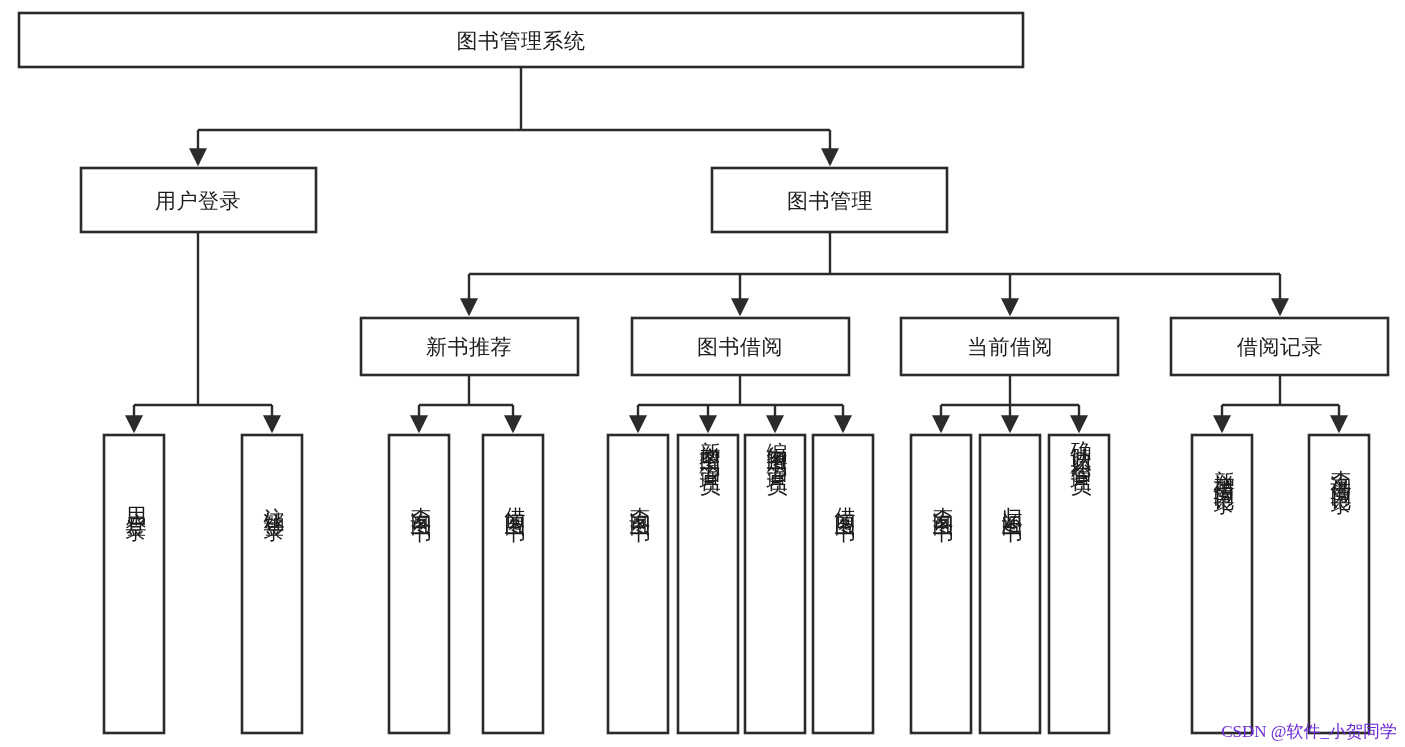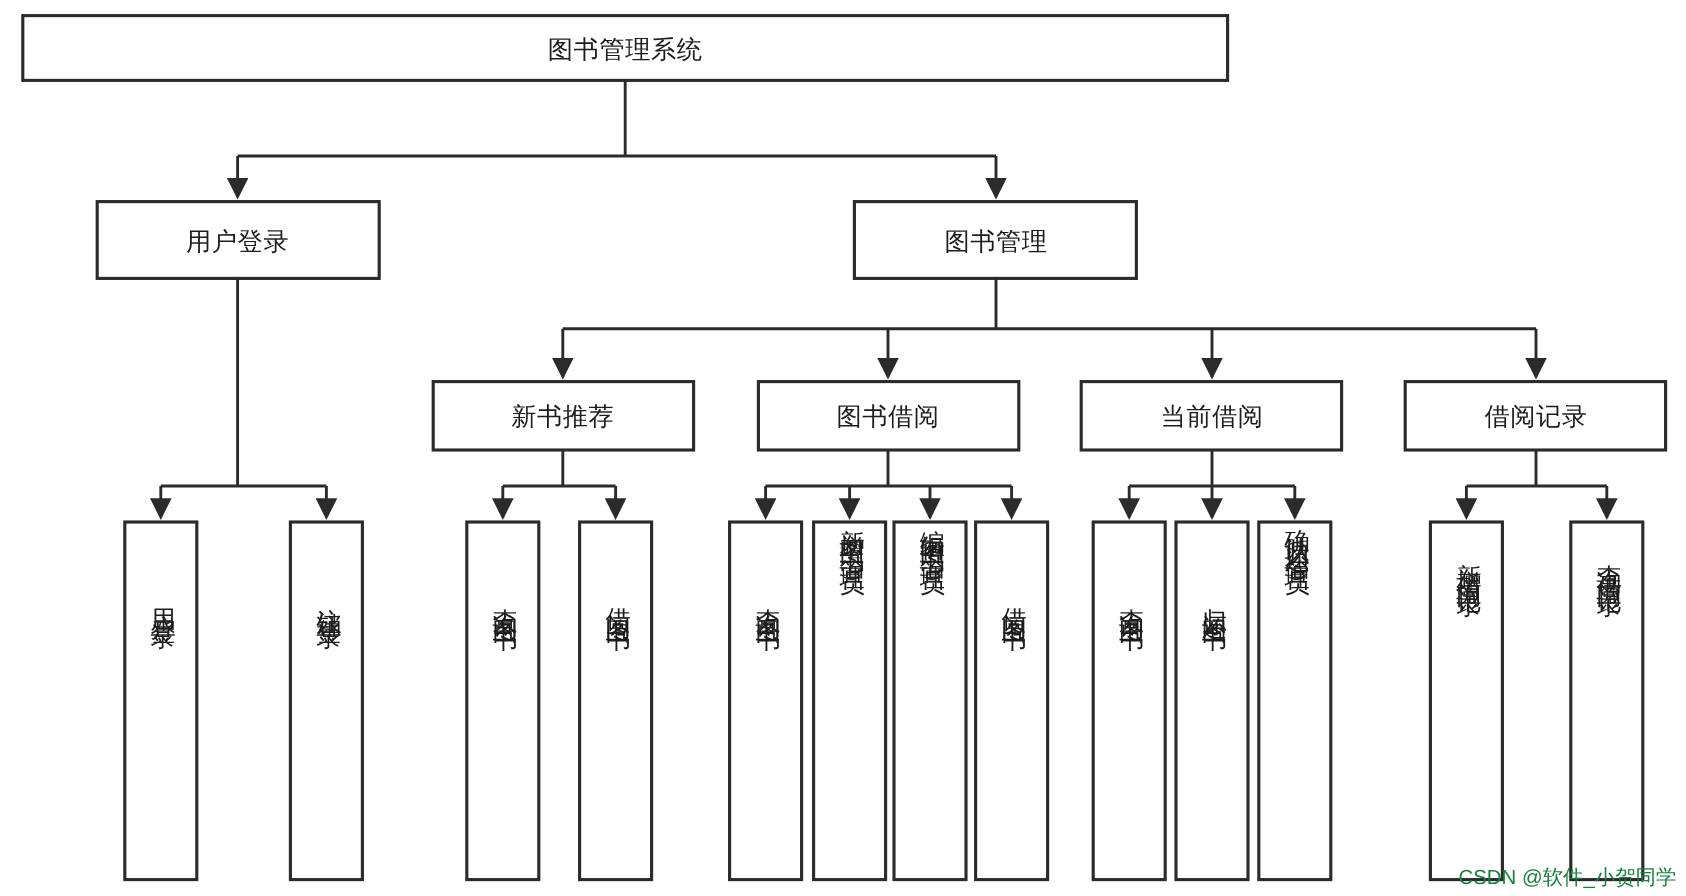--- a/index.html
+++ b/index.html
@@ -18,22 +18,22 @@
     font-size:21px;fill:#1c1c1c;text-anchor:middle;dominant-baseline:central;
     letter-spacing:0.5px;
   }
   .vtext{
     font-family:"DejaVu Sans","Liberation Sans",sans-serif;
     font-size:21px;fill:#1c1c1c;text-anchor:middle;
     writing-mode:vertical-rl;letter-spacing:5px;
   }
   .watermark{
     position:absolute;right:8px;bottom:4px;
-    font-family:Liberation Sans, sans-serif;
-    font-size:17px;color:#15803d;white-space:nowrap;
+    font-family:Liberation Serif, serif;
+    font-size:17px;color:#6d28d9;white-space:nowrap;
     pointer-events:none;
   }
 </style>
 </head>
 <body>
 
 <svg id="diagram" viewBox="0 0 1405 747" xmlns="http://www.w3.org/2000/svg">
 
   <defs>
     <marker id="arrow" viewBox="0 0 12 12" refX="10.5" refY="6" markerWidth="7.5" markerHeight="7.5" orient="auto-start-reverse">

